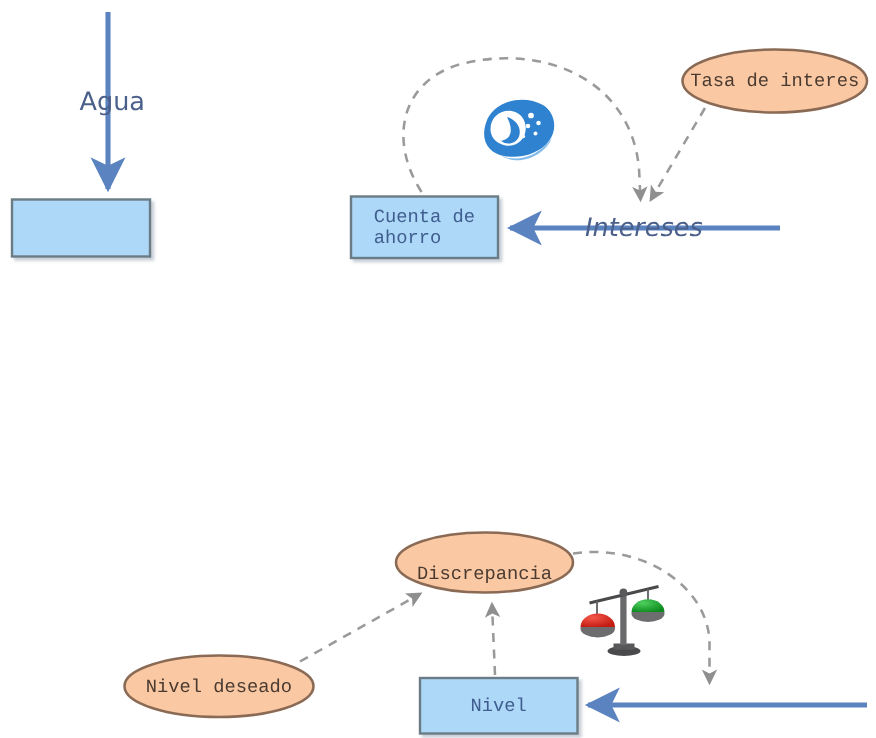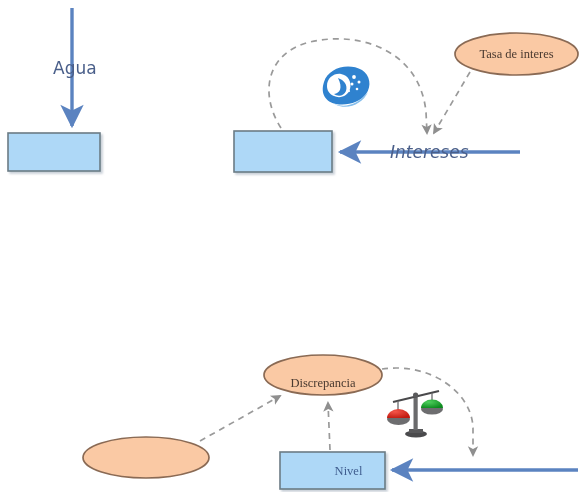--- a/index.html
+++ b/index.html
@@ -26,21 +26,21 @@
     width: 584px;
     height: 492px;
   }
   .node-label {
     position: absolute;
     display: flex;
     align-items: center;
     justify-content: center;
     text-align: left;
     color: #3f5d8f;
-    font-family: Liberation Serif, serif;
+    font-family: Liberation Mono, monospace;
     font-size: 12.5px;
     line-height: 14px;
     pointer-events: none;
     white-space: pre-line;
   }
   .ellipse-label {
     color: #4a3a30;
   }
   .edge-label {
     position: absolute;
@@ -163,26 +163,29 @@
       <ellipse cx="9.5" cy="35" rx="11.5" ry="6" fill="#6d6d6f"></ellipse>
       <path d="M -2 34 A 11.5 9 0 0 1 21 34 Z" fill="url(#redPan)"></path>
 
       <line x1="43" y1="9" x2="43" y2="20" stroke="#6a6a6c" stroke-width="1.3"></line>
       <ellipse cx="43" cy="25" rx="11" ry="5.6" fill="#6d6d6f"></ellipse>
       <path d="M 32 24 A 11 8.5 0 0 1 54 24 Z" fill="url(#greenPan)"></path>
     </g>
   </svg>
 
 
+  <div class="node-label" style="left:234px; top:131px; width:98px; height:41px;">Cuenta de
+ahorro</div>
 
   <div class="node-label ellipse-label" style="left:455px; top:33px; width:123px; height:42px;">Tasa de interes</div>
 
   <div class="node-label ellipse-label" style="left:264px; top:355px; width:118px; height:56px;">Discrepancia</div>
 
+  <div class="node-label ellipse-label" style="left:83px; top:437px; width:126px; height:41px;">Nivel deseado</div>
 
-  <div class="node-label" style="left:280px; top:452px; width:105px; height:37px;padding-left:16px;">Nivel</div>
+  <div class="node-label" style="left:280px; top:452px; width:105px; height:37px;">Nivel</div>
 
   <div class="edge-label" style="left:53px; top:61px;">Agua</div>
 
   <div class="edge-label" style="left:390px; top:145px;font-style:italic;">Intereses</div>
 
 
 </div>
 
 </body></html>

